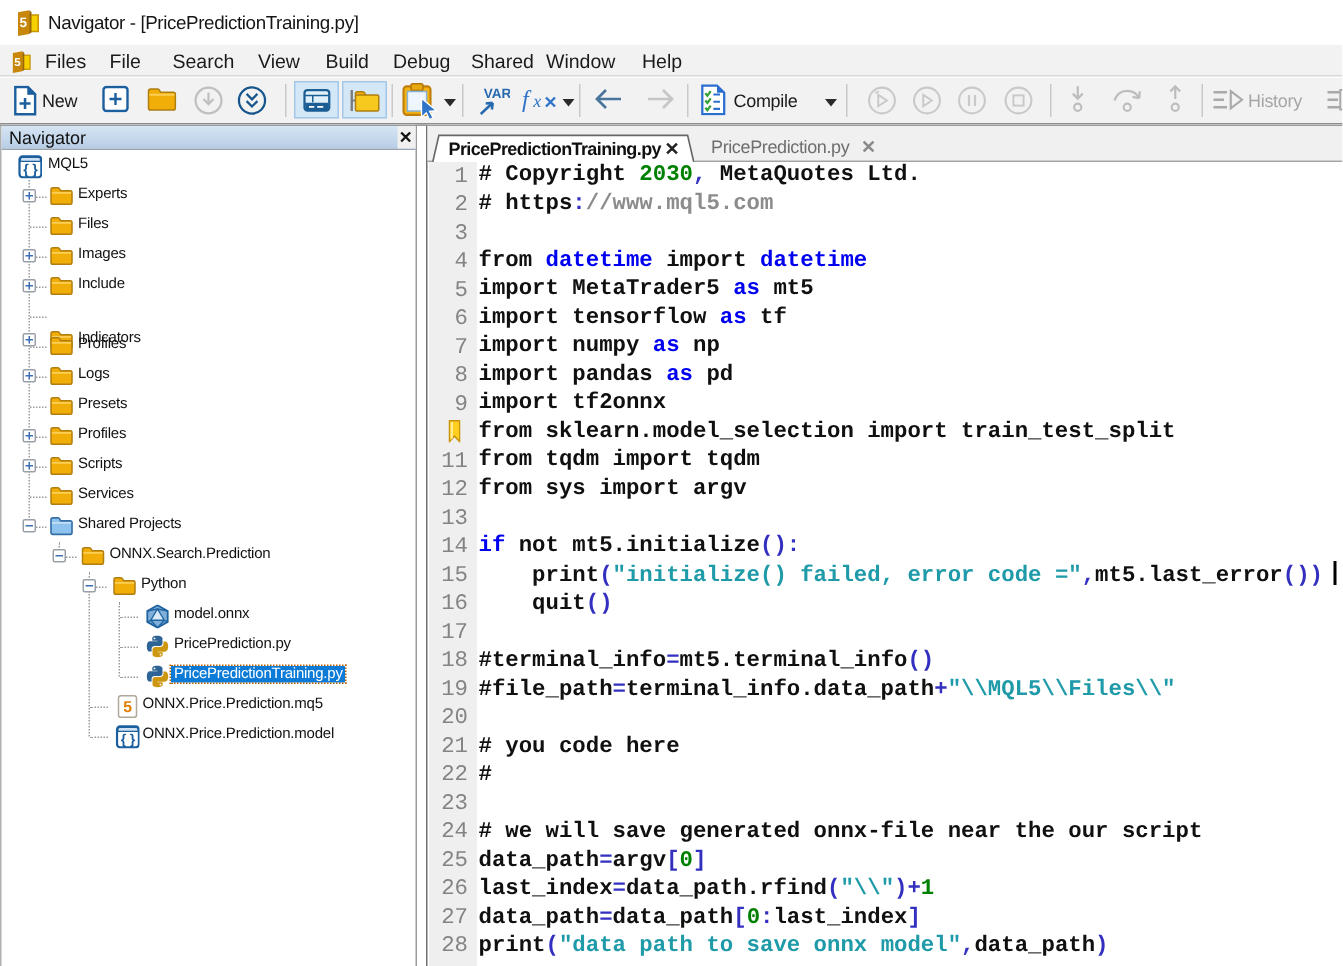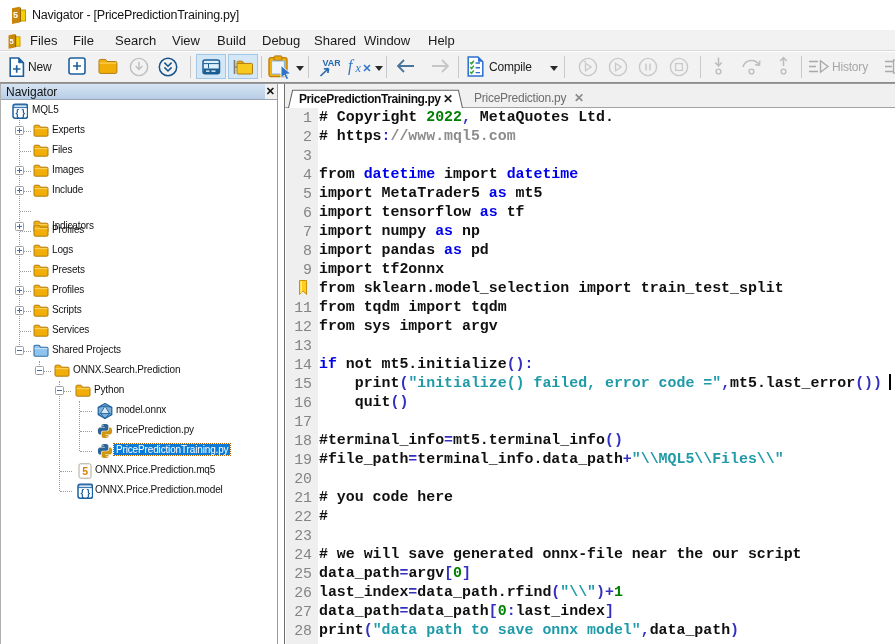--- a/index.html
+++ b/index.html
@@ -454,21 +454,21 @@
 20
 21
 22
 23
 24
 25
 26
 27
 28</pre>
     </div>
-<pre class="abs" id="code"># Copyright <span class="n">2022</span><span class="b">,</span> MetaQuotes Ltd.
+<pre class="abs" id="code"># Copyright <span class="n">2030</span><span class="b">,</span> MetaQuotes Ltd.
 # https<span class="b">:</span><span class="c">//www.mql5.com</span>
 
 from <span class="k">datetime</span> import <span class="k">datetime</span>
 import MetaTrader5 <span class="k">as</span> mt5
 import tensorflow <span class="k">as</span> tf
 import numpy <span class="k">as</span> np
 import pandas <span class="k">as</span> pd
 import tf2onnx
 from sklearn.model_selection import train_test_split
 from tqdm import tqdm

